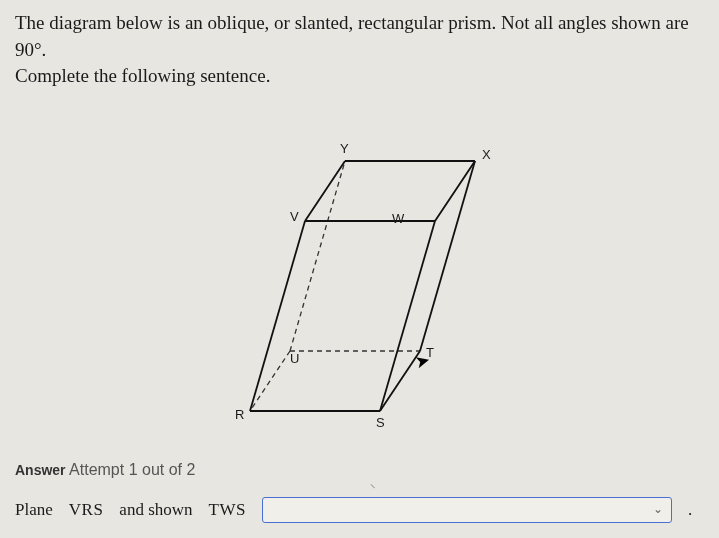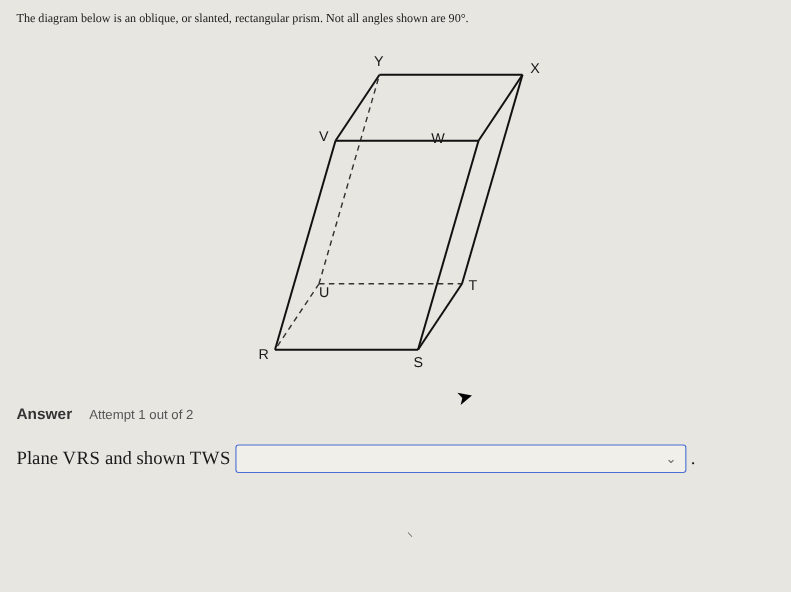--- a/index.html
+++ b/index.html
@@ -6,23 +6,23 @@
     body {
       font-family: Georgia, 'Times New Roman', serif;
       background: #e8e6e1;
       width: 719px;
       height: 538px;
       padding: 10px 15px;
       color: #1a1a1a;
       position: relative;
     }
     .problem-text {
-      font-size: 11px;
+      font-size: 19px;
       line-height: 1.4;
-      margin-bottom: 8px;
+      margin-bottom: 36px;
     }
     .diagram-container {
       width: 100%;
       height: 320px;
       position: relative;
       display: flex;
       justify-content: center;
       align-items: center;
     }
     .diagram-svg {
@@ -37,29 +37,29 @@
       margin-bottom: 18px;
     }
     .answer-header strong {
       font-family: Arial, sans-serif;
       font-weight: bold;
       color: #333;
       text-align: right;
     }
     .answer-header .attempt {
       font-family: Arial, sans-serif;
-      font-size: 12px;
+      font-size: 16px;
       color: #555;
-      margin-left: 12px;
+      margin-left: 0;
     }
     .sentence-row {
       display: flex;
       align-items: center;
       font-size: 17px;
-      gap: 4px;
+      gap: 16px;
     }
     .math-plane {
       letter-spacing: 0.5px;
     }
     .dropdown {
       border: 1.5px solid #4a6fd4;
       border-radius: 3px;
       background: #f0efe9;
       height: 26px;
       width: 410px;
@@ -92,20 +92,21 @@
       top: 480px;
       font-size: 11px;
       color: #555;
     }
   </style>
 </head>
 <body>
 
 <div class="problem-text">
   <span>The diagram below is an oblique, or slanted, rectangular prism. Not all angles shown are 90°.</span><br>
+  <span>Complete the following sentence.</span>
 </div>
 
 <div class="diagram-container">
   <svg class="diagram-svg" viewBox="0 0 340 310">
 
     <line x1="100" y1="220" x2="230" y2="220" stroke="#333" stroke-width="1.3" stroke-dasharray="5,4"></line>
     <line x1="100" y1="220" x2="60" y2="280" stroke="#333" stroke-width="1.3" stroke-dasharray="5,4"></line>
     <line x1="100" y1="220" x2="155" y2="30" stroke="#333" stroke-width="1.3" stroke-dasharray="5,4"></line>
 
     <line x1="60" y1="280" x2="190" y2="280" stroke="#111" stroke-width="1.8"></line>

